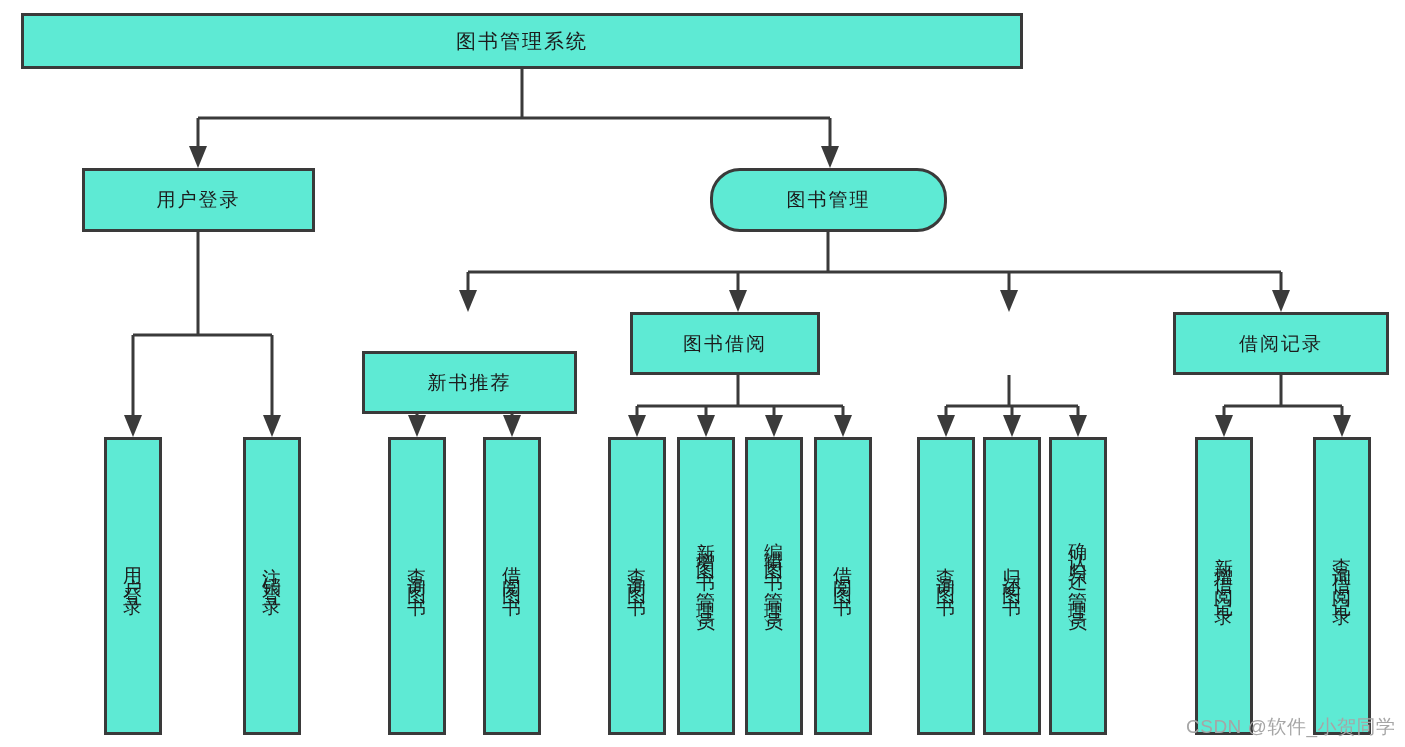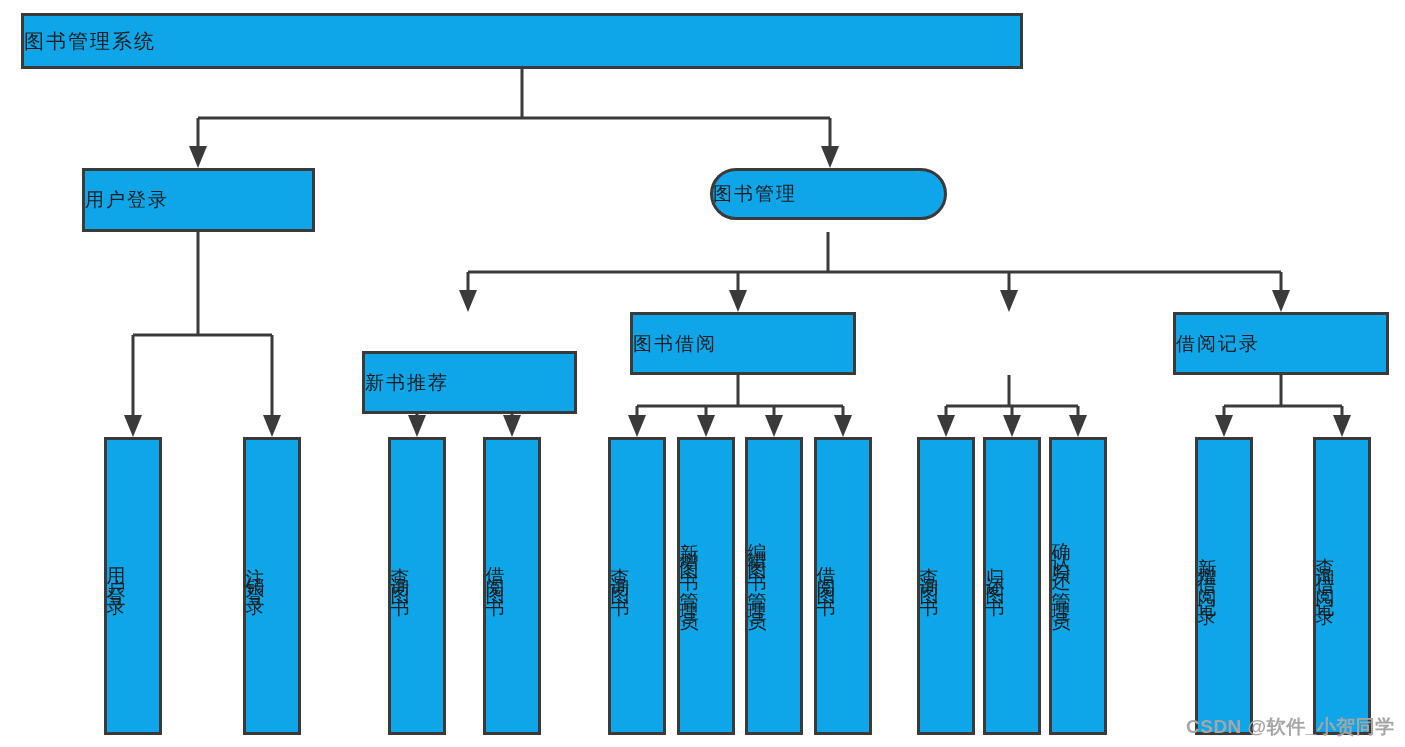--- a/index.html
+++ b/index.html
@@ -22,24 +22,24 @@
     fill: none;
   }
   svg.connectors polygon {
     fill: #3a3a3a;
     stroke: none;
   }
   .node {
     position: absolute;
     box-sizing: border-box;
     border: 3px solid #3a3a3a;
-    background: #0ea5e9;
+    background: #5eead4;
     display: flex;
     align-items: center;
-    justify-content: flex-start;
+    justify-content: center;
     color: #1c1c1c;
   }
   .h-node span {
     font-size: 19px;
     letter-spacing: 2px;
     white-space: nowrap;
   }
   .root-node span { font-size: 20px; }
   .v-node {
     padding-bottom: 28px;
@@ -52,21 +52,20 @@
     letter-spacing: 10px;
   }
   .watermark {
     position: absolute;
     left: 1186px;
     top: 714px;
     font-size: 19px;
     color: #a6a6a6;
     letter-spacing: 0.5px;
     white-space: nowrap;
-    font-weight: bold;
   }
 </style>
 </head>
 <body>
 
 <div class="canvas">
 
   <svg class="connectors" viewBox="0 0 1405 747" aria-hidden="true">
 
     <path d="M522 69 V118 M198 118 H830 M198 118 V150 M830 118 V150"></path>
@@ -103,28 +102,28 @@
     <polygon points="1333,415 1351,415 1342,437"></polygon>
   </svg>
 
   <div class="node h-node root-node" style="left:21px; top:13px; width:1002px; height:56px;">
     <span>图书管理系统</span>
   </div>
 
   <div class="node h-node" style="left:82px; top:168px; width:233px; height:64px;">
     <span>用户登录</span>
   </div>
-  <div class="node h-node" style="left:710px; top:168px; width:237px; height:52px;border-radius:30px;">
+  <div class="node h-node" style="left:710px; top:168px; width:237px; height:64px;border-radius:30px;">
     <span>图书管理</span>
   </div>
 
   <div class="node h-node" style="left:362px; top:312px; width:215px; height:63px;margin-top:39px;">
     <span>新书推荐</span>
   </div>
-  <div class="node h-node" style="left:630px; top:312px; width:226px; height:63px;">
+  <div class="node h-node" style="left:630px; top:312px; width:190px; height:63px;">
     <span>图书借阅</span>
   </div>
   <div class="node h-node" style="left:1173px; top:312px; width:216px; height:63px;">
     <span>借阅记录</span>
   </div>
 
   <div class="node v-node" style="left:104px; top:437px; width:58px; height:298px;">
     <span>用户登录</span>
   </div>
   <div class="node v-node" style="left:243px; top:437px; width:58px; height:298px;">

